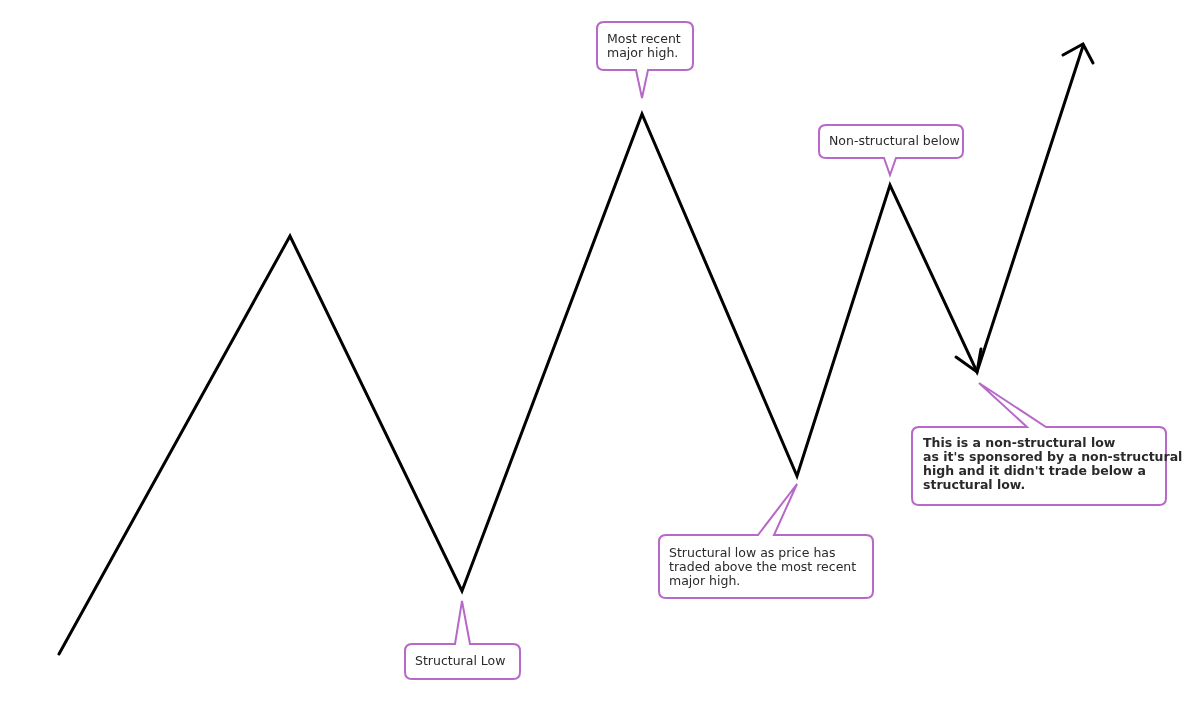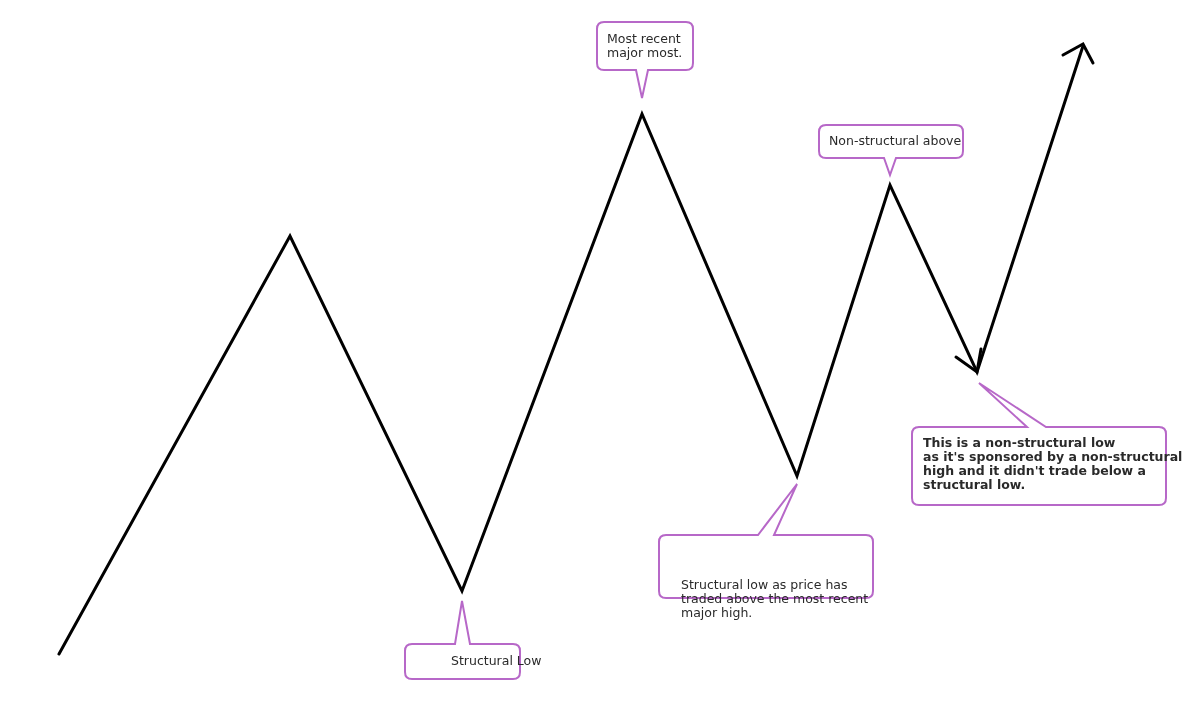--- a/index.html
+++ b/index.html
@@ -30,22 +30,22 @@
   <path d="M826,125 H956 Q963,125 963,132 V151 Q963,158 956,158 H896 L890,175 L884,158 H826 Q819,158 819,151 V132 Q819,125 826,125 Z" fill="#ffffff" stroke="#b768c8" stroke-width="2"></path>
 
   <path d="M919,427 H1027 L979,383 L1046,427 H1159 Q1166,427 1166,434 V498 Q1166,505 1159,505 H919 Q912,505 912,498 V434 Q912,427 919,427 Z" fill="#ffffff" stroke="#b768c8" stroke-width="2"></path>
 
   <path d="M666,535 H758 L797,484 L774,535 H866 Q873,535 873,542 V591 Q873,598 866,598 H666 Q659,598 659,591 V542 Q659,535 666,535 Z" fill="#ffffff" stroke="#b768c8" stroke-width="2"></path>
 
   <path d="M412,644 H455 L462,601 L470,644 H513 Q520,644 520,651 V672 Q520,679 513,679 H412 Q405,679 405,672 V651 Q405,644 412,644 Z" fill="#ffffff" stroke="#b768c8" stroke-width="2"></path>
 </svg>
 
 <div class="callout-text" style="left:607px; top:32px;">Most recent
-major most.</div>
-<div class="callout-text" style="left:829px; top:134px;">Non-structural above</div>
+major high.</div>
+<div class="callout-text" style="left:829px; top:134px;">Non-structural below</div>
 <div class="callout-text" style="left:923px; top:436px;font-weight:bold;">This is a non-structural low
 as it's sponsored by a non-structural
 high and it didn't trade below a
 structural low.</div>
-<div class="callout-text" style="left:669px; top:578px;margin-left:12px;">Structural low as price has
+<div class="callout-text" style="left:669px; top:546px;">Structural low as price has
 traded above the most recent
 major high.</div>
-<div class="callout-text" style="left:415px; top:654px;margin-left:36px;">Structural Low</div>
+<div class="callout-text" style="left:415px; top:654px;">Structural Low</div>
 
 </body></html>

